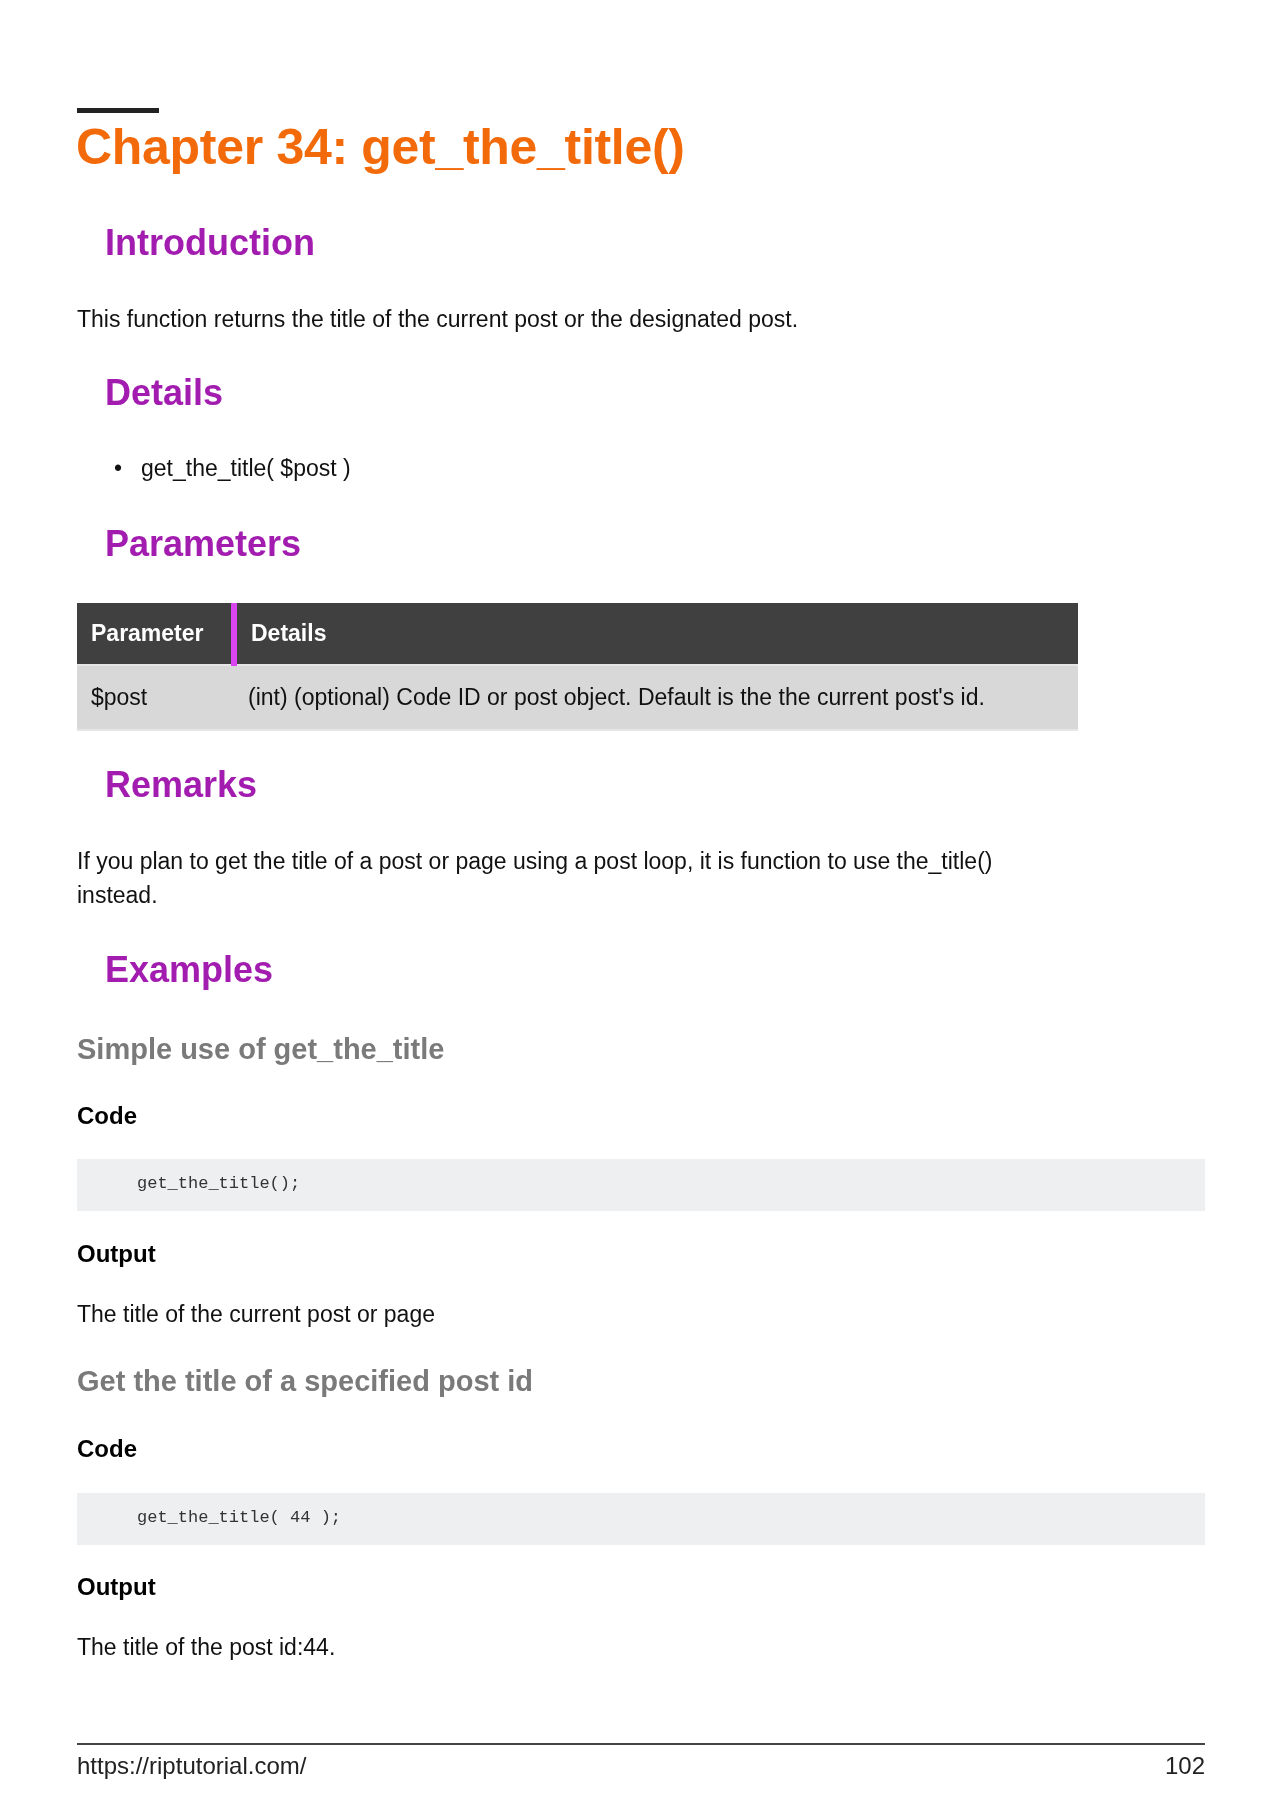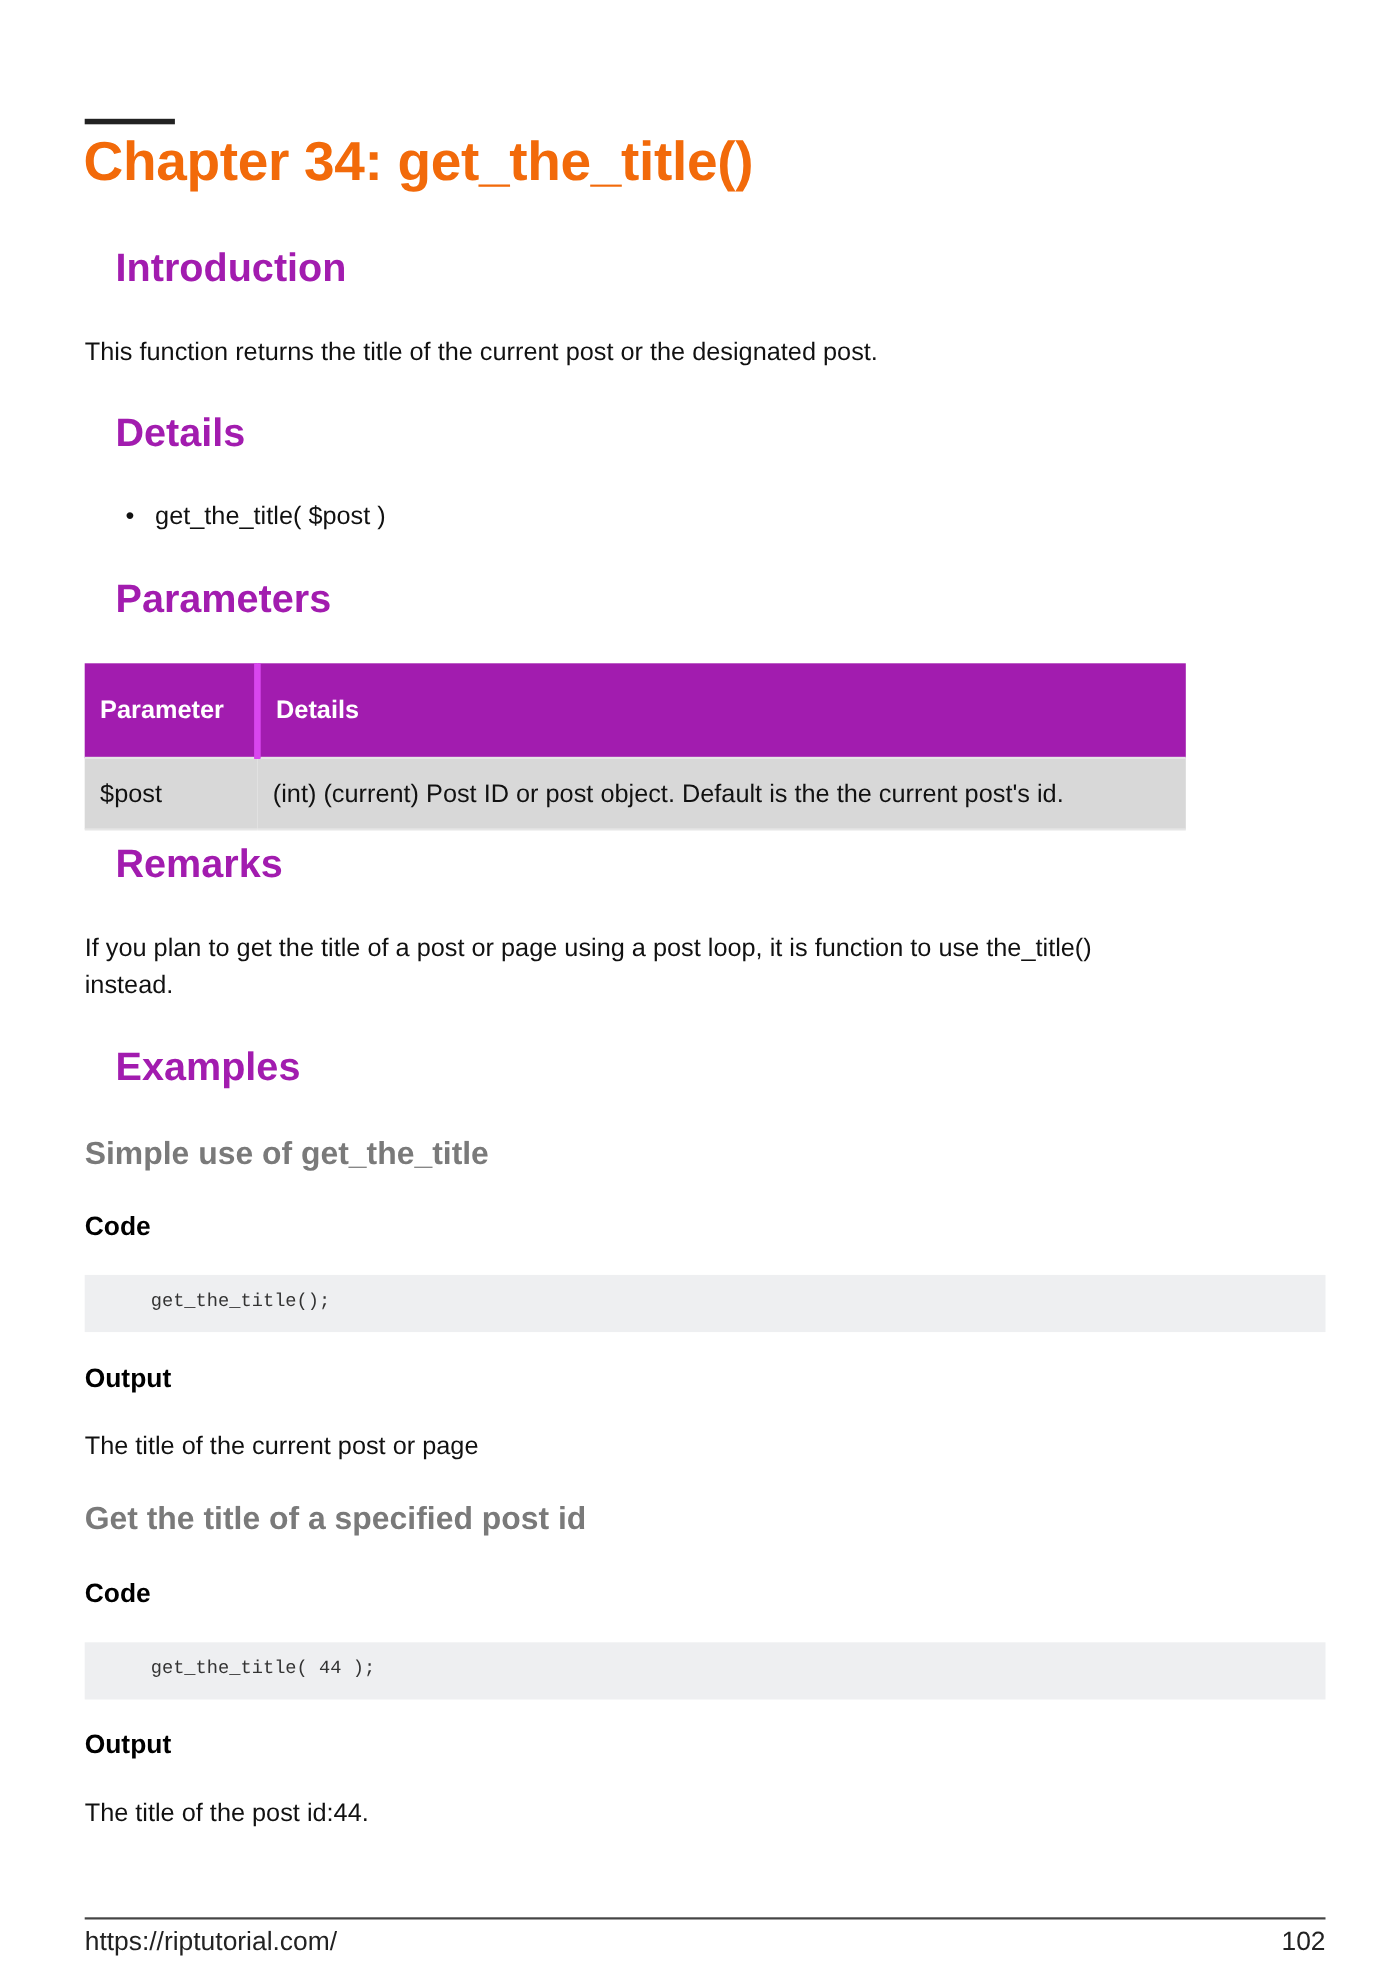--- a/index.html
+++ b/index.html
@@ -7,21 +7,21 @@
          font-family: "Liberation Sans", "DejaVu Sans", sans-serif; color: #111; }
   .abs { position: absolute; }
   .top-rule { left: 77px; top: 108px; width: 82px; height: 5px; background: #222; }
   .chapter-title { left: 76px; top: 116px; font-size: 50px; font-weight: bold; color: #f26a0a; line-height: 62px; letter-spacing: -0.3px; }
   .h2 { left: 77px; font-size: 36px; font-weight: bold; color: #a21caf; line-height: 44px; margin-left: 28px; }
   .p { left: 77px; font-size: 23px; color: #111; line-height: 34px; }
   .bullet-row { left: 114px; font-size: 23px; line-height: 34px; }
   .bullet-row .dot { position: absolute; left: 0; top: 0; }
   .bullet-row .txt { position: absolute; left: 27px; top: 0; white-space: nowrap; }
   table.params { position: absolute; left: 77px; top: 603px; width: 1001px; border-collapse: collapse; font-size: 23px; }
-  table.params th { background: #a21caf; color: #fff; font-weight: bold; text-align: left; height: 61px; padding: 12px 14px; }
+  table.params th { background: #404040; color: #fff; font-weight: bold; text-align: left; height: 61px; padding: 0 14px; }
   table.params th + th { border-left: 6px solid #d946ef; }
   table.params td { background: #d8d8d8; height: 63px; padding: 0 14px; color: #111; white-space: nowrap; }
   table.params tr { border-bottom: 2px solid #e6e6e6; }
   .col1 { width: 126px; }
   .h3 { left: 77px; font-size: 29px; font-weight: bold; color: #7a7a7a; line-height: 36px; }
   .h4 { left: 77px; font-size: 24px; font-weight: bold; color: #000; line-height: 30px; }
   .codeblock { left: 77px; width: 1128px; height: 52px; background: #eeeff1; }
   .codeblock span { position: absolute; left: 13px; top: 15px; font-family: "Liberation Mono", "DejaVu Sans Mono", monospace; font-size: 17px; color: #333; white-space: pre; margin-left: 47px; }
   .footer-rule { left: 77px; top: 1743px; width: 1128px; height: 2px; background: #444; }
   .footer-url { left: 77px; top: 1752px; font-size: 24px; color: #222; }
@@ -47,21 +47,21 @@
 <table class="params">
   <thead>
     <tr>
       <th class="col1">Parameter</th>
       <th>Details</th>
     </tr>
   </thead>
   <tbody>
     <tr>
       <td>$post</td>
-      <td>(int) (current) Post ID or post object. Default is the the current post's id.</td>
+      <td>(int) (optional) Code ID or post object. Default is the the current post's id.</td>
     </tr>
   </tbody>
 </table>
 
 <div class="abs h2" style="top:763px">Remarks</div>
 <div class="abs p" style="top:844px">If you plan to get the title of a post or page using a post loop, it is function to use the_title()</div>
 <div class="abs p" style="top:878px">instead.</div>
 
 <div class="abs h2" style="top:948px">Examples</div>
 

